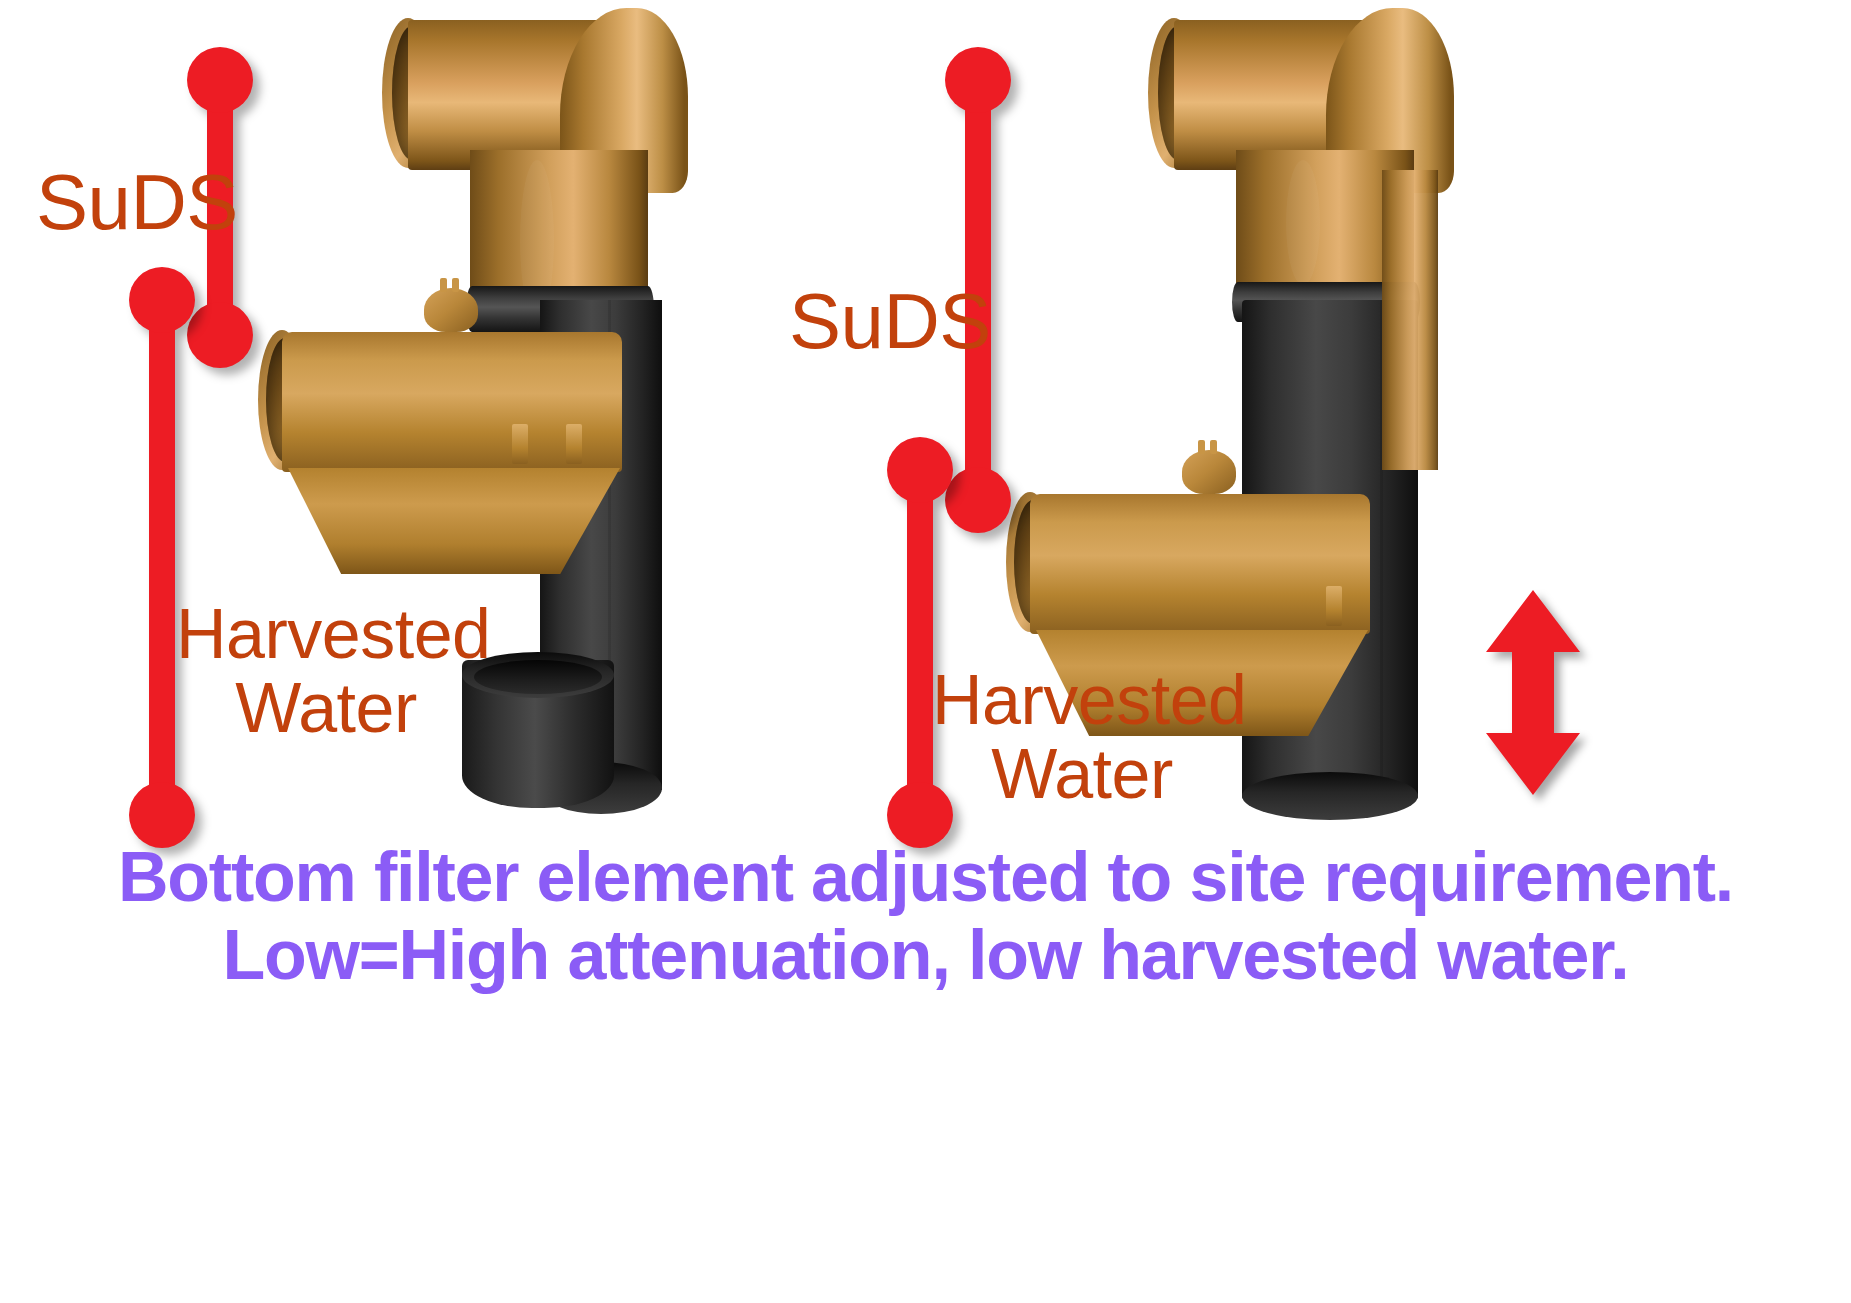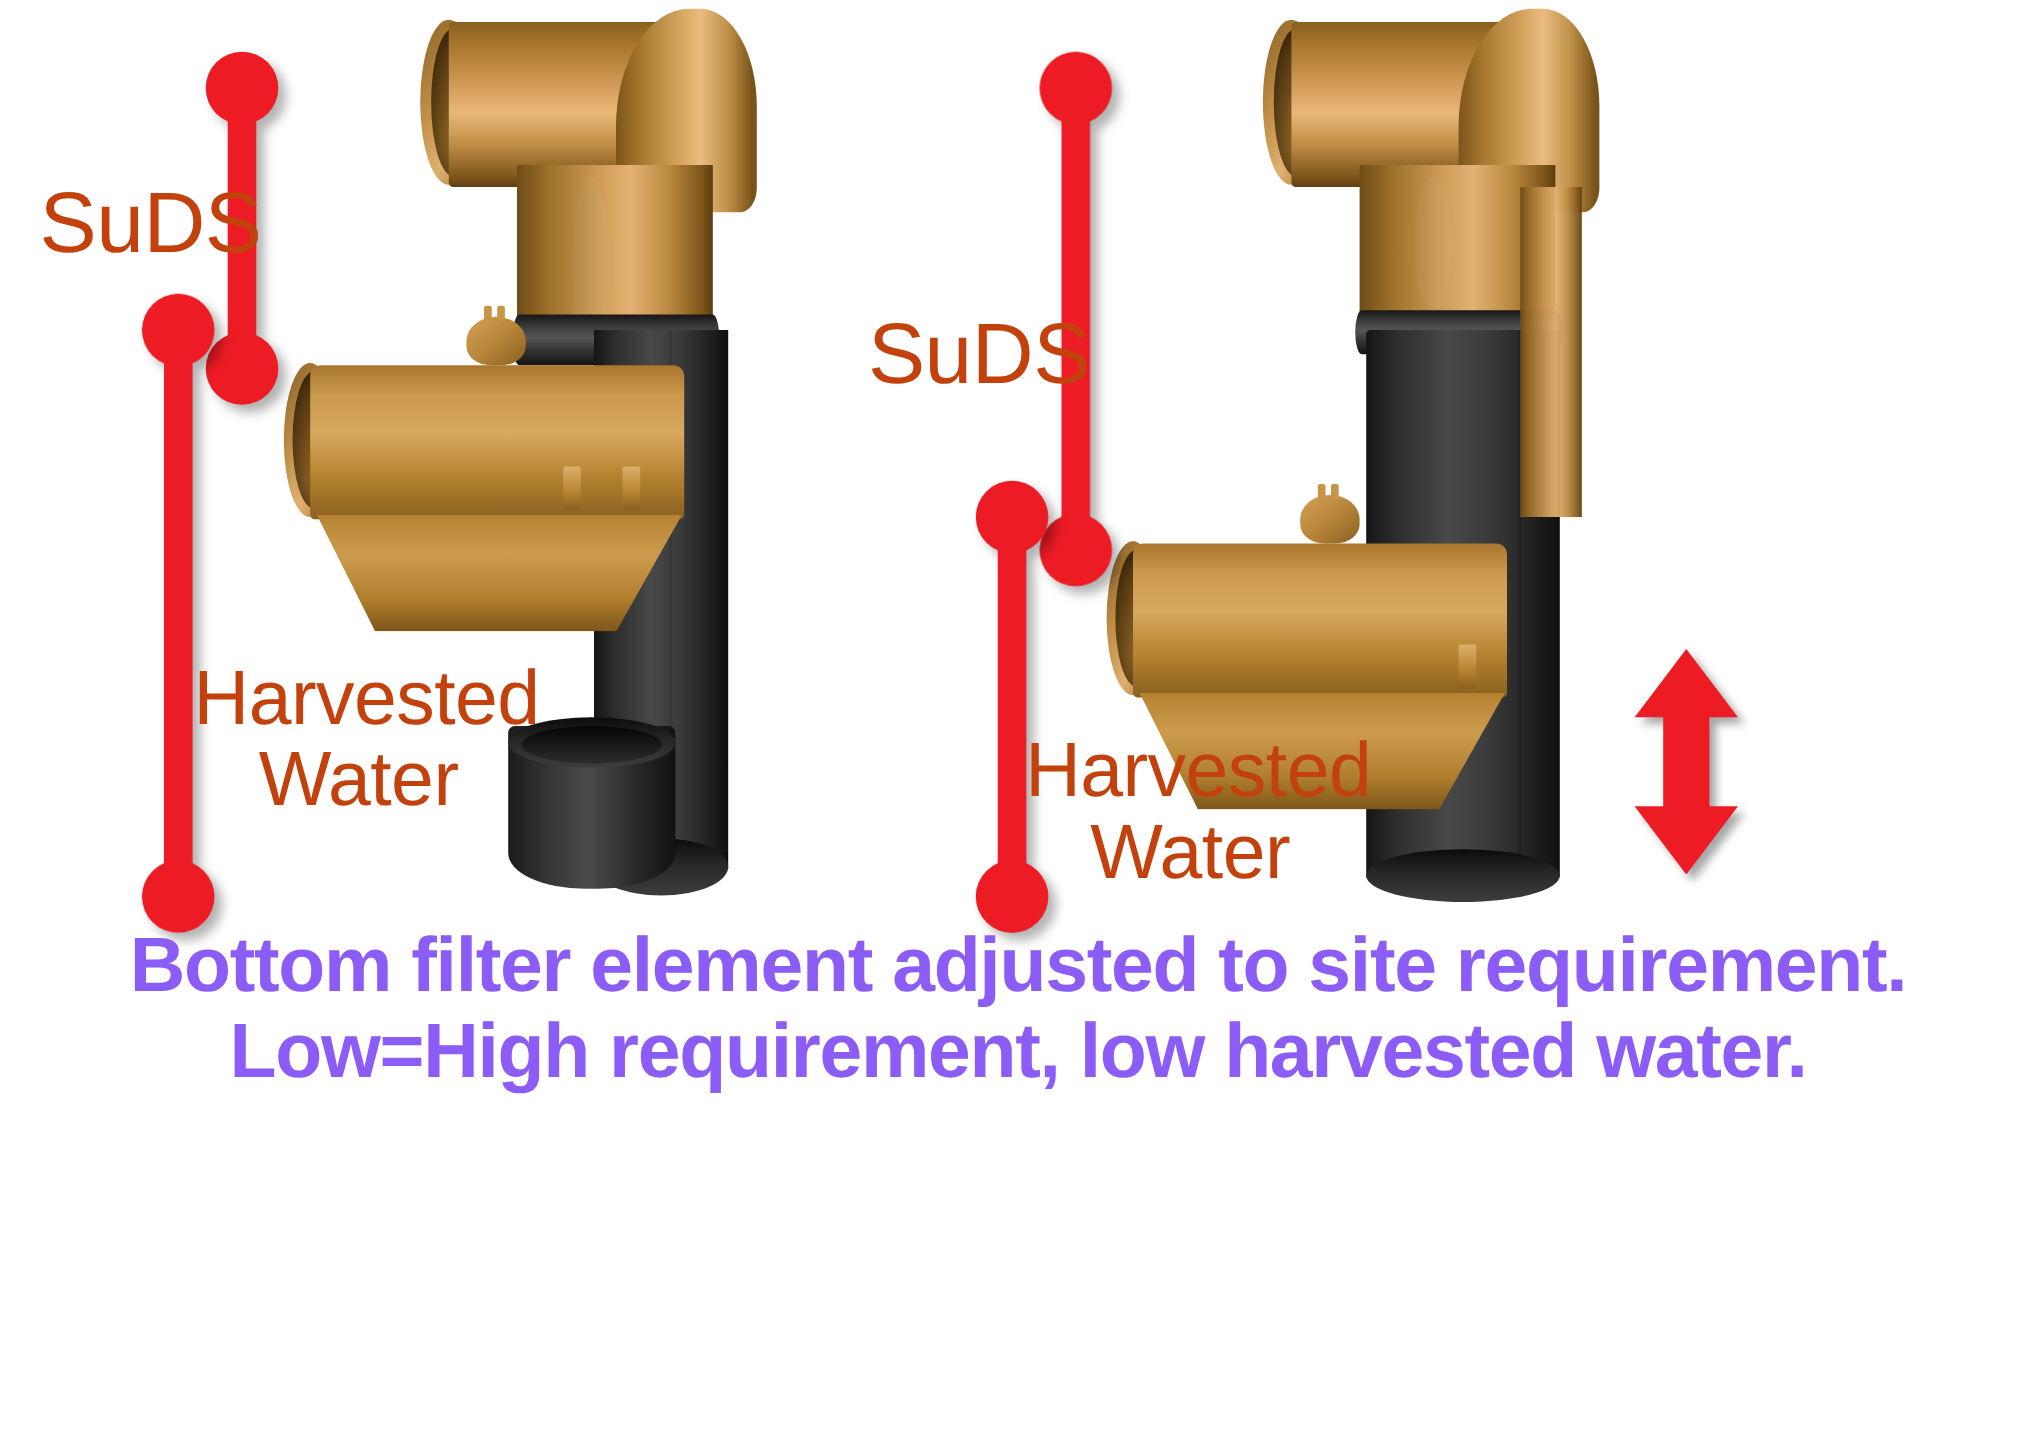--- a/index.html
+++ b/index.html
@@ -167,16 +167,16 @@
   </div>
 
   <div class="lbl lbl-suds" style="left:789px;top:282px;">SuDS</div>
   <div class="lbl lbl-hw" style="left:932px;top:663px;width:300px;">
     <div>Harvested</div>
     <div>Water</div>
   </div>
 
   <div class="caption" style="top:838px;">
     <div>Bottom filter element adjusted to site requirement.</div>
-    <div>Low=High requirement, low harvested water.</div>
+    <div>Low=High attenuation, low harvested water.</div>
   </div>
 
 </div>
 
 </body></html>

